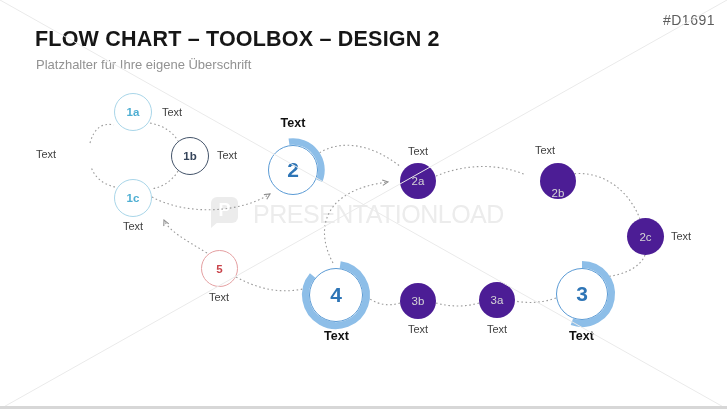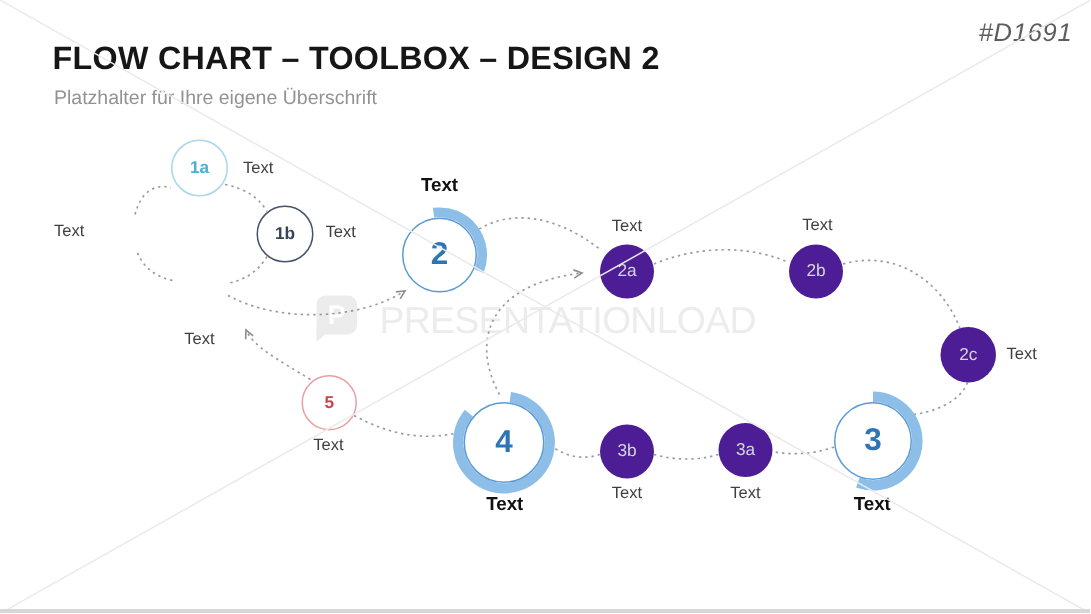--- a/index.html
+++ b/index.html
@@ -16,21 +16,21 @@
     position:absolute; left:35px; top:27px;
     font-size:21.5px; font-weight:700; letter-spacing:.2px; color:#161616;
     font-stretch:condensed; white-space:nowrap;
   }
   .subtitle{
     position:absolute; left:36px; top:57px;
     font-size:13px; font-weight:400; color:#929292; white-space:nowrap;
   }
   .slide-code{
     position:absolute; right:12px; top:12px;
-    font-size:17px; color:#5d5d5d; letter-spacing:.5px;font-style:italic;
+    font-size:14px; color:#5d5d5d; letter-spacing:.5px;
   }
 
   
   .wm-layer{ position:absolute; inset:0; z-index:0; }
   .wm-logo{
     position:absolute; left:211px; top:197px; width:27px; height:26px;
     background:#ececec; border-radius:6px 6px 6px 0;
     display:flex; align-items:center; justify-content:center;
   }
   .wm-logo .p{ color:#ffffff; font-size:18px; font-weight:700; }
@@ -124,28 +124,31 @@
     <path class="arc" stroke-width="7" d="M 582,264.5 A 29.5,29.5 0 1 1 571.9,321.7"></path>
     <path class="arc" stroke-width="7" d="M 340.2,264.8 A 30.5,30.5 0 1 1 312.6,275.4"></path>
   </svg>
 
   <div class="node n-teal" style="left:114px;top:93px;width:38px;height:38px;">
       <span>1a</span>
     </div>
   <div class="node n-dark" style="left:171px;top:137px;width:38px;height:38px;">
       <span>1b</span>
     </div>
+  <div class="node n-teal" style="left:114px;top:179px;width:38px;height:38px;">
+      <span>1c</span>
+    </div>
 
   <div class="node n-blue" style="left:268px;top:145px;width:50px;height:50px;">
       <span>2</span>
     </div>
   <div class="node n-gray" style="left:400px;top:163px;width:36px;height:36px;">
       <span>2a</span>
     </div>
-  <div class="node n-gray" style="left:526px;top:163px;width:36px;height:36px;">
+  <div class="node n-gray" style="left:540px;top:163px;width:36px;height:36px;align-items:flex-end;">
       <span>2b</span>
     </div>
   <div class="node n-gray" style="left:627px;top:218px;width:37px;height:37px;">
       <span>2c</span>
     </div>
 
   <div class="node n-blue" style="left:556px;top:268px;width:52px;height:52px;">
       <span>3</span>
     </div>
   <div class="node n-gray" style="left:479px;top:282px;width:36px;height:36px;">

